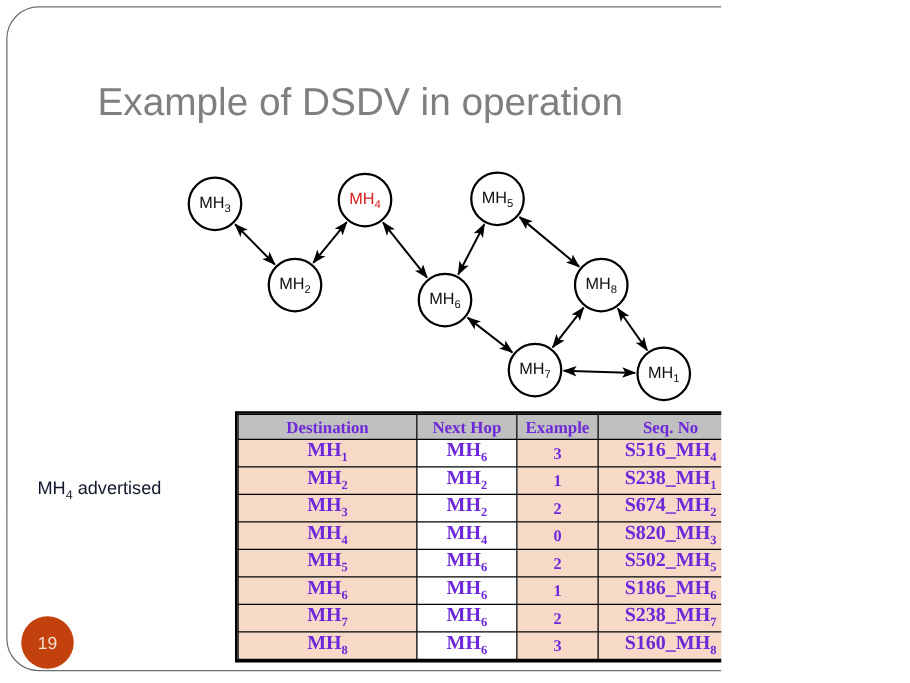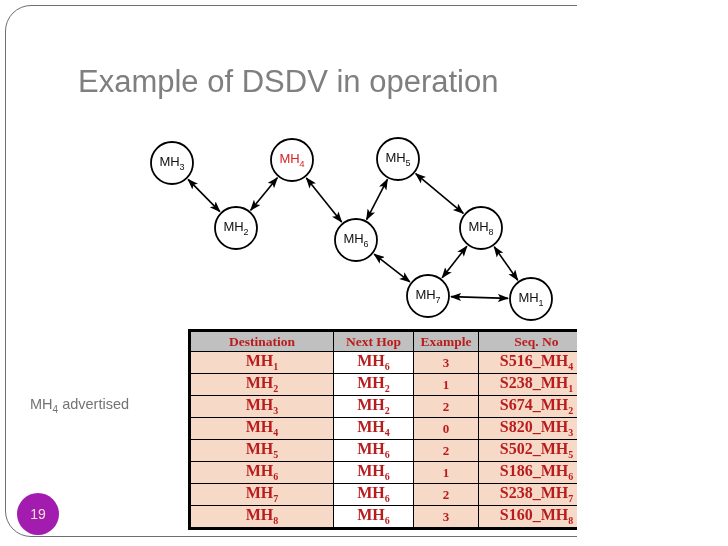--- a/index.html
+++ b/index.html
@@ -56,25 +56,25 @@
   }
   .node-label sub {
     font-size: 9px;
   }
   .node-label.red { color: #d92121; }
 
   
   #caption {
     position: absolute;
     left: 30px;
-    top: 392px;
+    top: 379px;
     width: 160px;
     font-family: "Liberation Sans", sans-serif;
     font-size: 14.5px;
-    color: #737373;
+    color: #0f172a;
     line-height: 25px;
   }
   #caption sub { font-size: 10px; }
 
   
   #tbl-wrap {
     position: absolute;
     left: 188px;
     top: 329px;
     width: 404px;
@@ -84,21 +84,21 @@
   table.dsdv {
     border-collapse: collapse;
     width: 100%;
     font-family: "Liberation Serif", serif;
     table-layout: fixed;
   }
   table.dsdv th, table.dsdv td {
     border: 1px solid #000000;
     text-align: center;
     font-weight: bold;
-    color: #b91c1c;
+    color: #6d28d9;
     padding: 0;
     line-height: 1;
   }
   table.dsdv th {
     background: #c0c0c0;
     font-size: 13.5px;
     height: 19px;
   }
   table.dsdv td {
     background: #f7d9c8;
@@ -120,21 +120,21 @@
   col.c-seq   { width: 116px; }
 
   
   #slide-num {
     position: absolute;
     left: 17px;
     top: 493px;
     width: 42px;
     height: 42px;
     border-radius: 50%;
-    background: #a21caf;
+    background: #c2410c;
     color: #f4ded4;
     font-family: "Liberation Sans", sans-serif;
     font-size: 14px;
     display: flex;
     align-items: center;
     justify-content: center;
   }
 </style>
 </head>
 <body>

